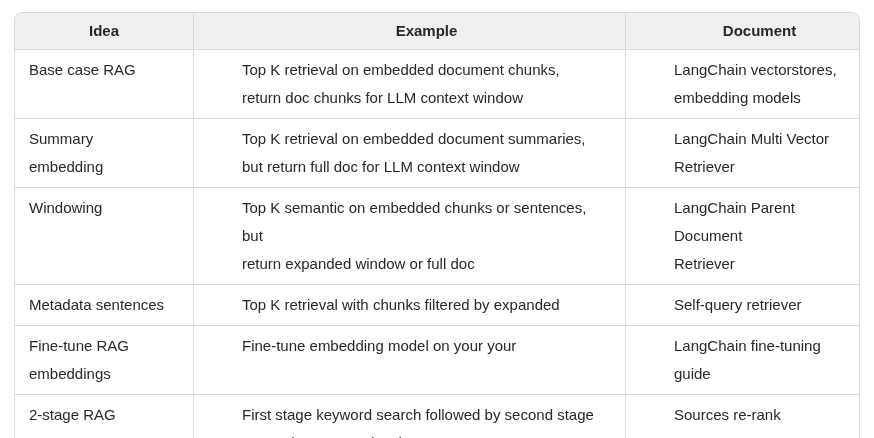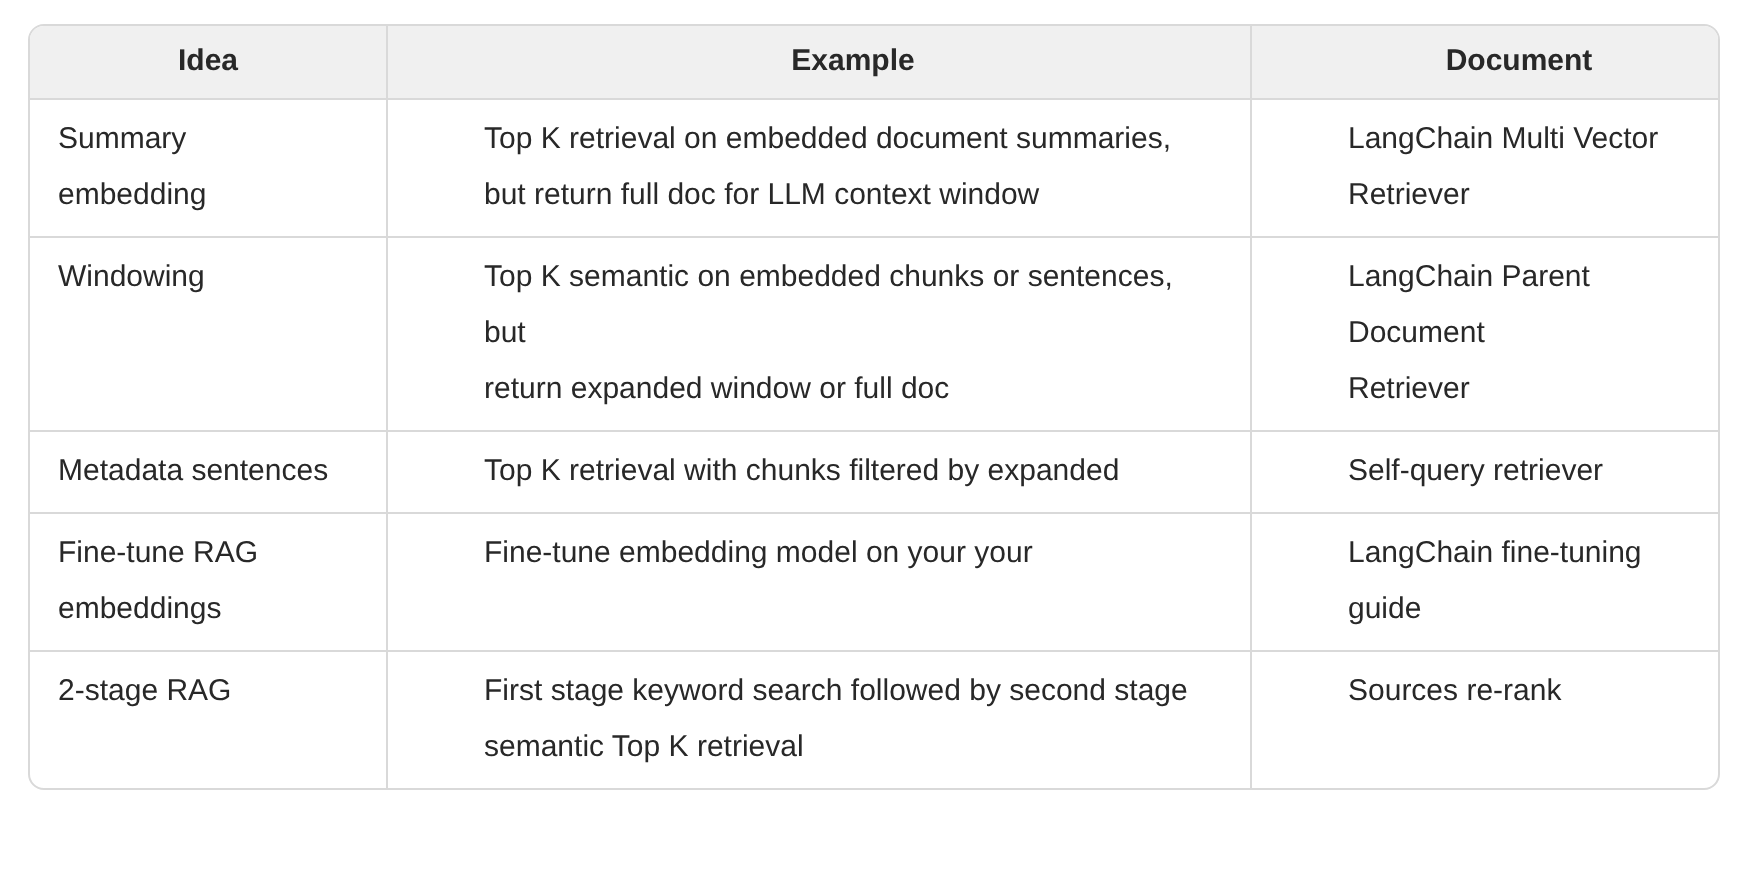--- a/index.html
+++ b/index.html
@@ -68,20 +68,27 @@
     </colgroup>
     <thead>
       <tr>
         <th>Idea</th>
         <th>Example</th>
         <th>Document</th>
       </tr>
     </thead>
     <tbody>
       <tr>
+        <td>Base case RAG</td>
+        <td>Top K retrieval on embedded document chunks,
+return doc chunks for LLM context window</td>
+        <td>LangChain vectorstores,
+embedding models</td>
+      </tr>
+      <tr>
         <td>Summary
 embedding</td>
         <td>Top K retrieval on embedded document summaries,
 but return full doc for LLM context window</td>
         <td>LangChain Multi Vector
 Retriever</td>
       </tr>
       <tr>
         <td>Windowing</td>
         <td>Top K semantic on embedded chunks or sentences, but

